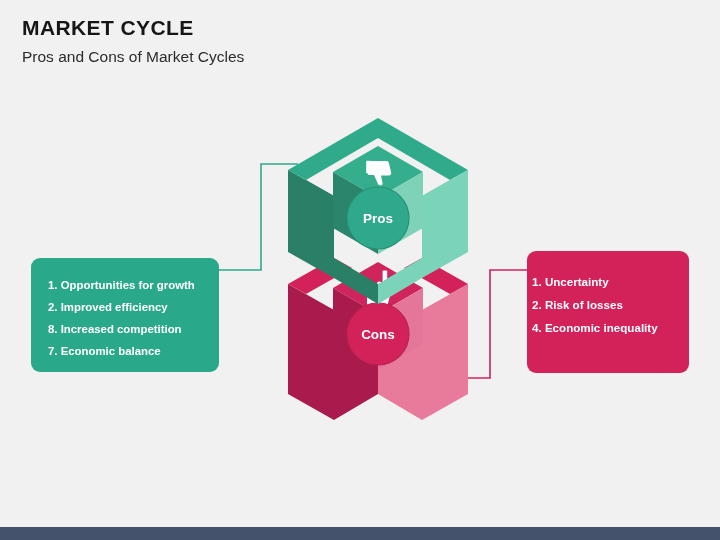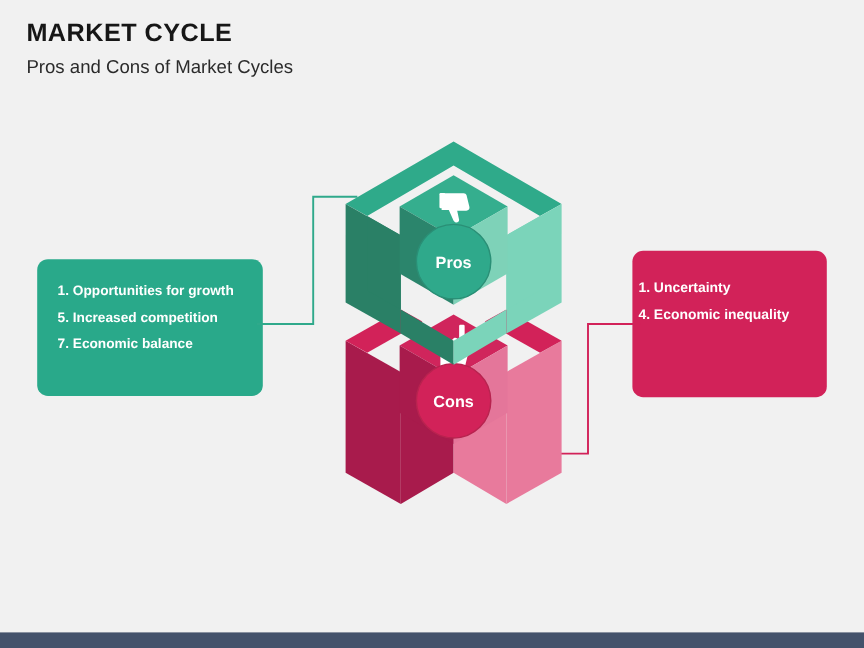--- a/index.html
+++ b/index.html
@@ -40,20 +40,21 @@
     color: #2b2b2b;
     white-space: nowrap;
   }
 
   
   .panel {
     position: absolute;
     border-radius: 9px;
     box-sizing: border-box;
     padding: 16px 0 0 17px;
+    margin-top: 42px;
   }
   #panel-pros {
     left: 31px;
     top: 216px;
     width: 188px;
     height: 114px;
     background: #29a98a;
   }
   #panel-cons {
     left: 527px;
@@ -123,26 +124,28 @@
 </head>
 <body>
 
 <div id="slide" style="background: rgb(241, 241, 241);">
 
   <div id="subtitle">Pros and Cons of Market Cycles</div>
   <div id="title" style="color: rgb(22, 22, 22);">MARKET CYCLE</div>
 
   <div class="panel" id="panel-pros" style="background: rgb(41, 169, 138);">
     <div class="panel-item">1. Opportunities for growth</div>
-    <div class="panel-item">5. Increased competition</div>
+    <div class="panel-item">2. Improved efficiency</div>
+    <div class="panel-item">8. Increased competition</div>
     <div class="panel-item">7. Economic balance</div>
   </div>
 
   <div class="panel" id="panel-cons" style="background: rgb(210, 34, 89);">
     <div class="panel-item">1. Uncertainty</div>
+    <div class="panel-item">2. Risk of losses</div>
     <div class="panel-item">4. Economic inequality</div>
   </div>
 
   <svg class="connector" id="connector-pros" viewBox="0 0 84 114">
     <polyline points="84,4 47,4 47,110 0,110" fill="none" stroke-width="1.6" stroke="#2fa98b"></polyline>
   </svg>
 
   <svg class="connector" id="connector-cons" viewBox="0 0 82 116">
     <polyline points="82,4 38,4 38,112 0,112" fill="none" stroke-width="1.6" stroke="#d22259"></polyline>
   </svg>

